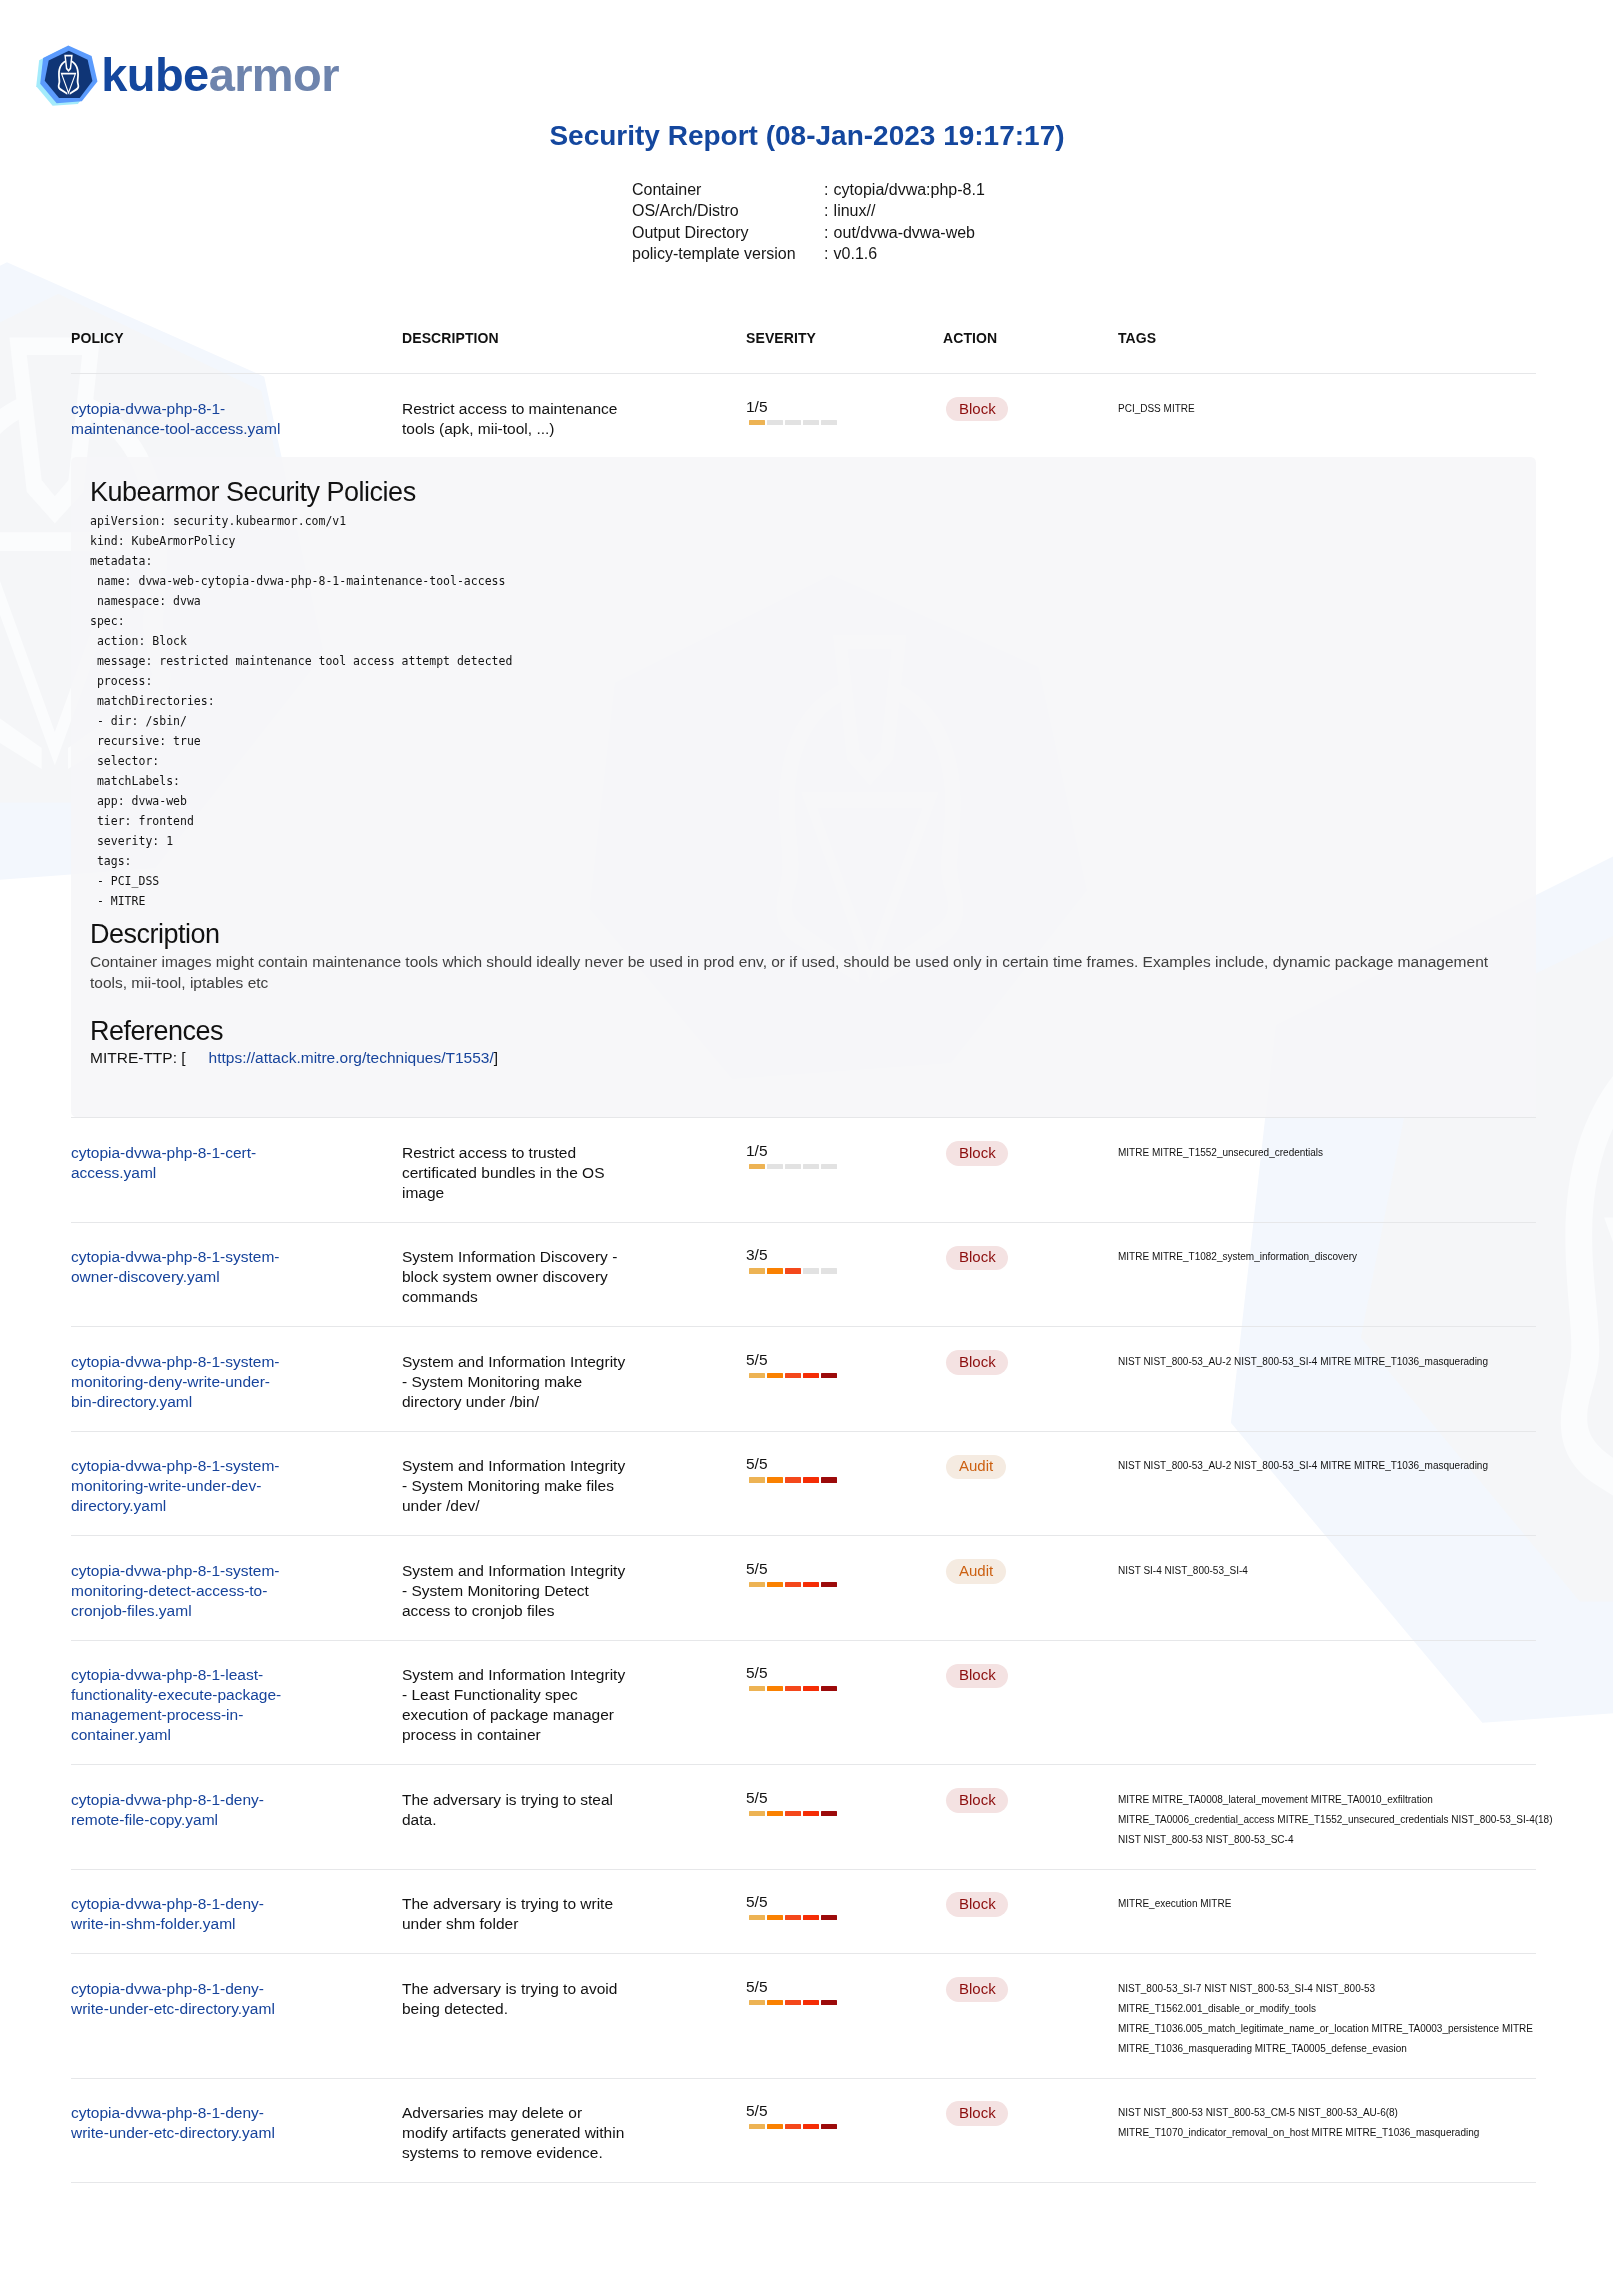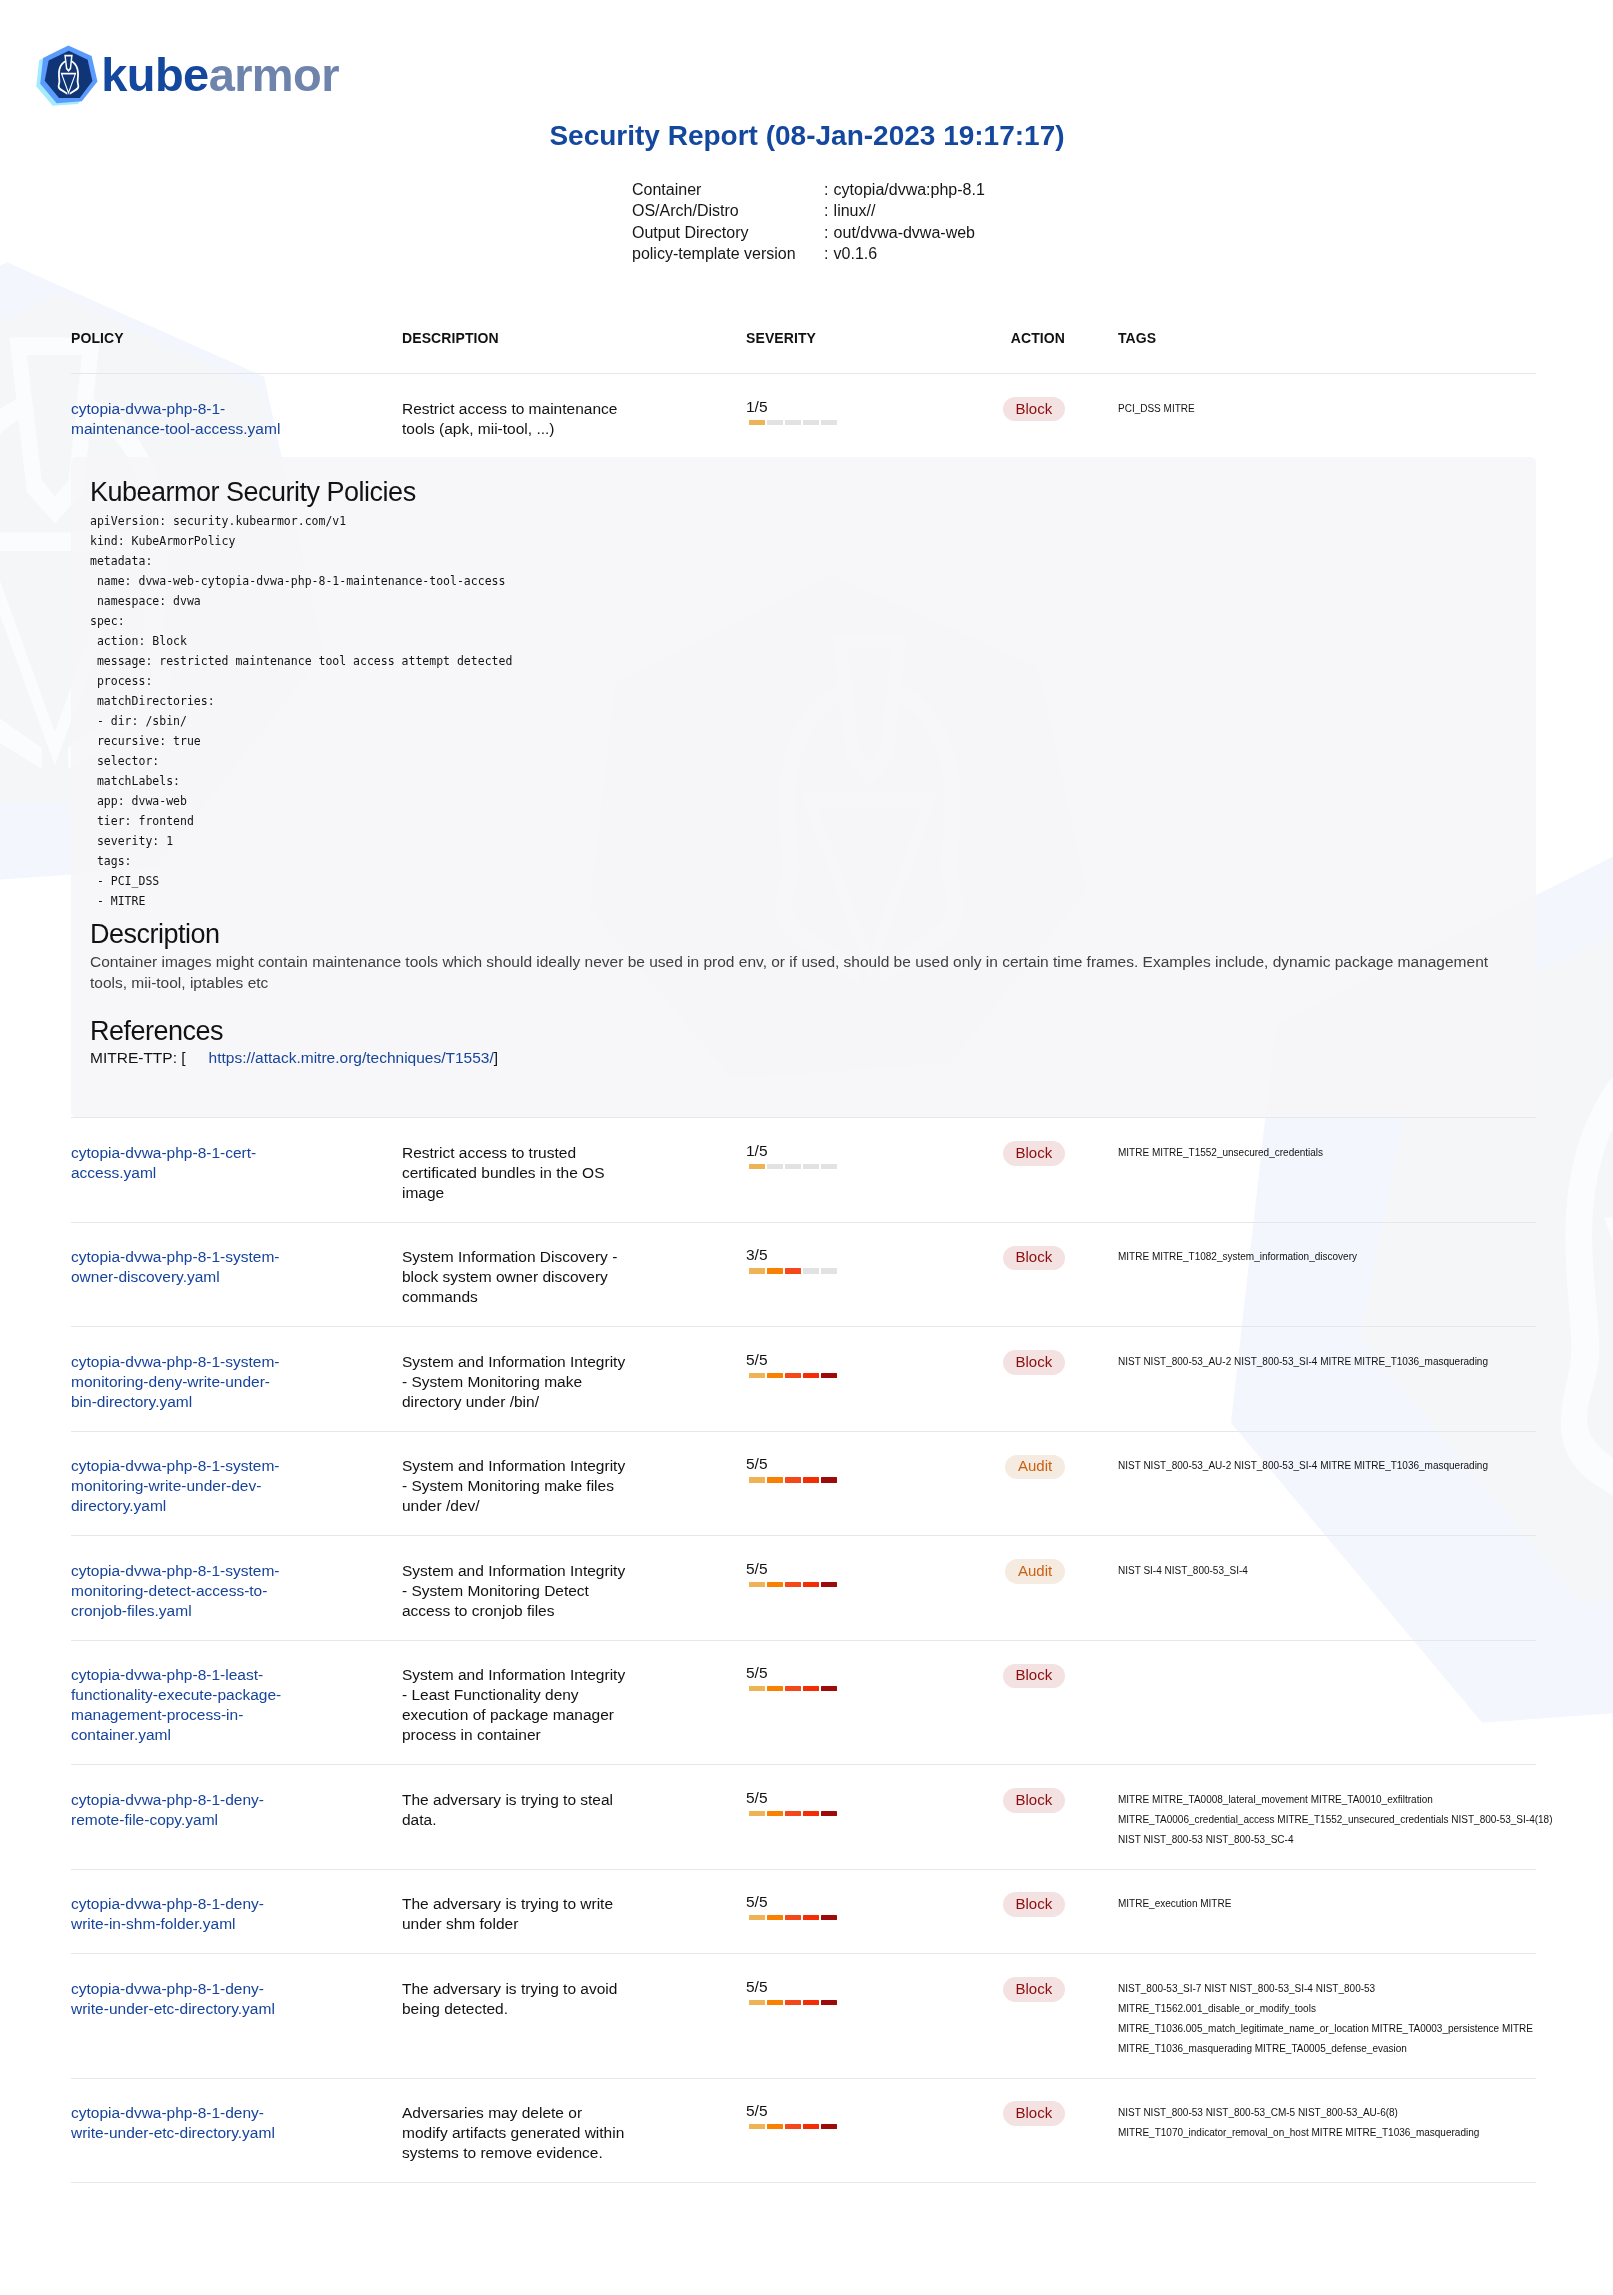--- a/index.html
+++ b/index.html
@@ -29,21 +29,21 @@
   .meta-row { display:flex; height:21.3px; align-items:flex-start; line-height:18px; }
   .meta-key { width:192px; }
   .meta-colon { width:9.6px; }
 
   
   .tbl { position:absolute; left:71px; top:373px; width:1465px; }
   .thead { display:flex; width:1601px; font-size:14px; font-weight:700; color:#111; letter-spacing:0.1px; position:absolute; left:0; top:-43px; }
   .col-policy { width:331px; flex:none; padding-right:111px; }
   .col-desc   { width:344px; flex:none; padding-right:117px; }
   .col-sev    { width:197px; flex:none; padding-right:96px; }
-  .col-action { width:175px; flex:none; padding-right:53px;text-align:right; }
+  .col-action { width:175px; flex:none; padding-right:53px; }
   .col-tags   { width:440px; flex:none; }
 
   .rowsep { height:0.8px; background:#e6e7e9; }
   .trow { display:flex; width:1601px; font-size:15.5px; color:#121212; padding-top:25px; padding-bottom:18.7px; line-height:20px; }
   .policy-link { color:#16439B; }
   .sev-num { font-size:15.5px; color:#121212; line-height:1; }
   .sevbar { display:flex; gap:2.1px; margin-top:5.3px; margin-left:2.7px; }
   .seg { width:16px; height:5.3px; border-radius:0.5px; background:#e2e2e2; }
   .badge {
     display:inline-block; padding:5.9px 12.8px 6.4px; border-radius:12.8px;
@@ -265,21 +265,21 @@
               <span class="seg" style="background:#F52D05"></span>
               <span class="seg" style="background:#9C0A0A"></span>
             </div>
           </div>
           <div class="col-action"><span class="badge" style="background:#F5EBE1;color:#CC6011">Audit</span></div>
           <div class="col-tags tags">NIST SI-4 NIST_800-53_SI-4</div>
         </div>
         <div class="rowsep"></div>
         <div class="trow">
           <div class="col-policy"><a class="policy-link">cytopia-dvwa-php-8-1-least-functionality-execute-package-management-process-in-container.yaml</a></div>
-          <div class="col-desc">System and Information Integrity - Least Functionality deny execution of package manager process in container</div>
+          <div class="col-desc">System and Information Integrity - Least Functionality spec execution of package manager process in container</div>
           <div class="col-sev">
             <div class="sev-num">5/5</div>
             <div class="sevbar">
               <span class="seg" style="background:#EDB354"></span>
               <span class="seg" style="background:#FA8100"></span>
               <span class="seg" style="background:#F4481B"></span>
               <span class="seg" style="background:#F52D05"></span>
               <span class="seg" style="background:#9C0A0A"></span>
             </div>
           </div>

